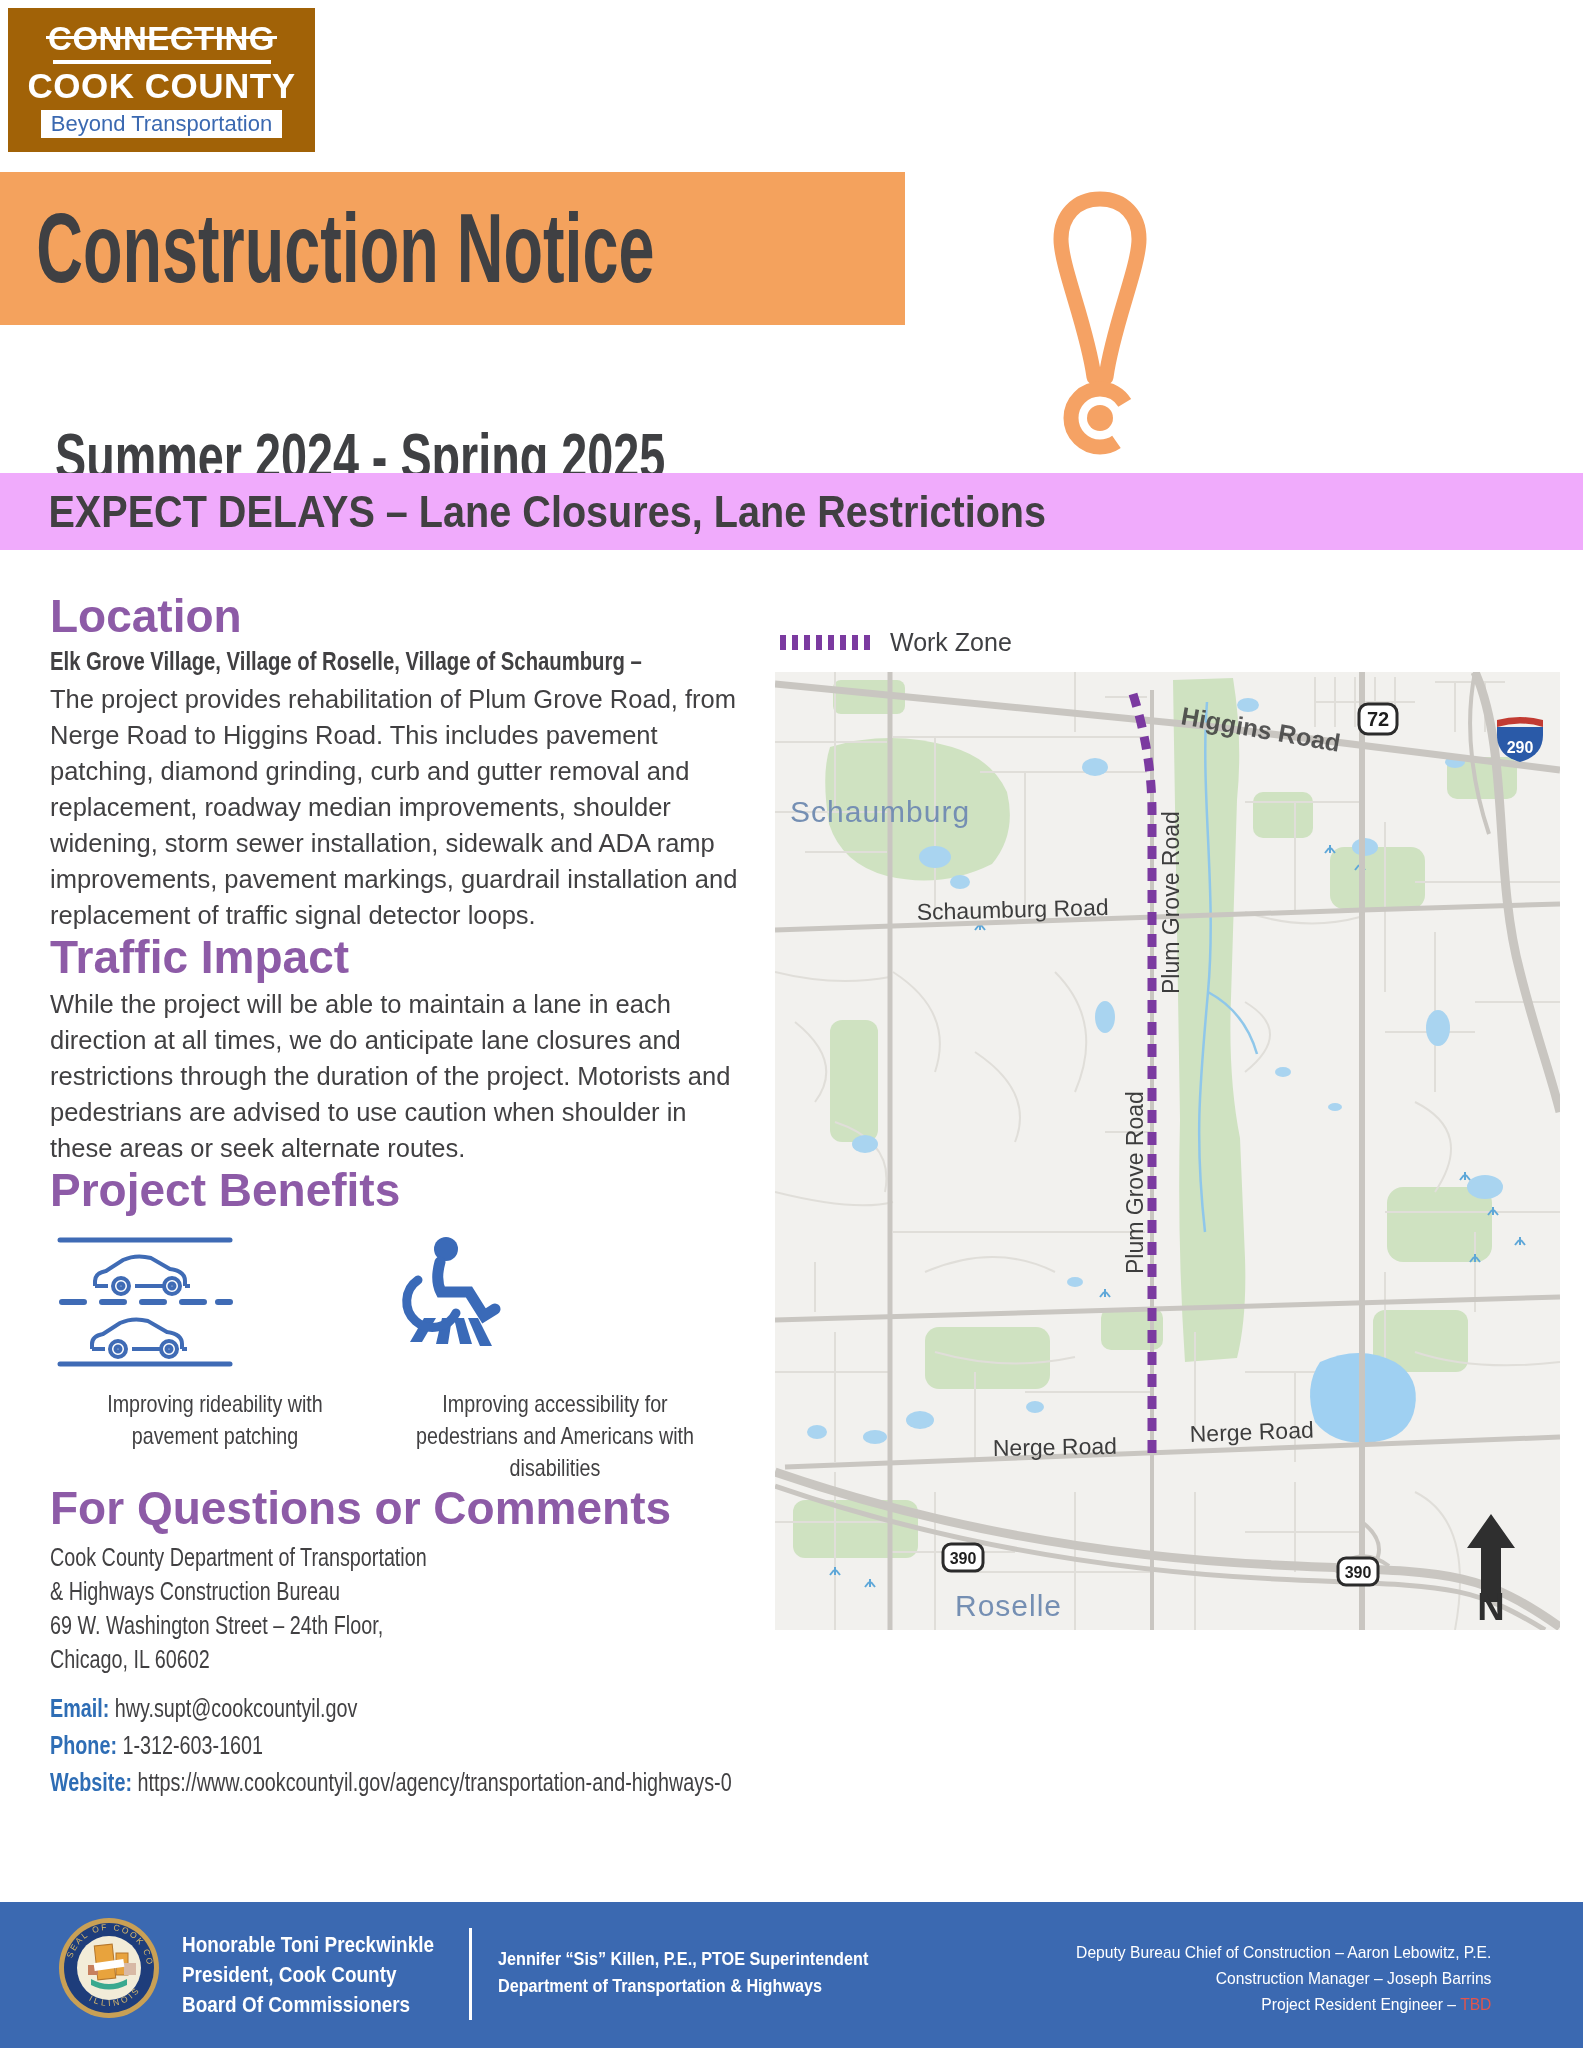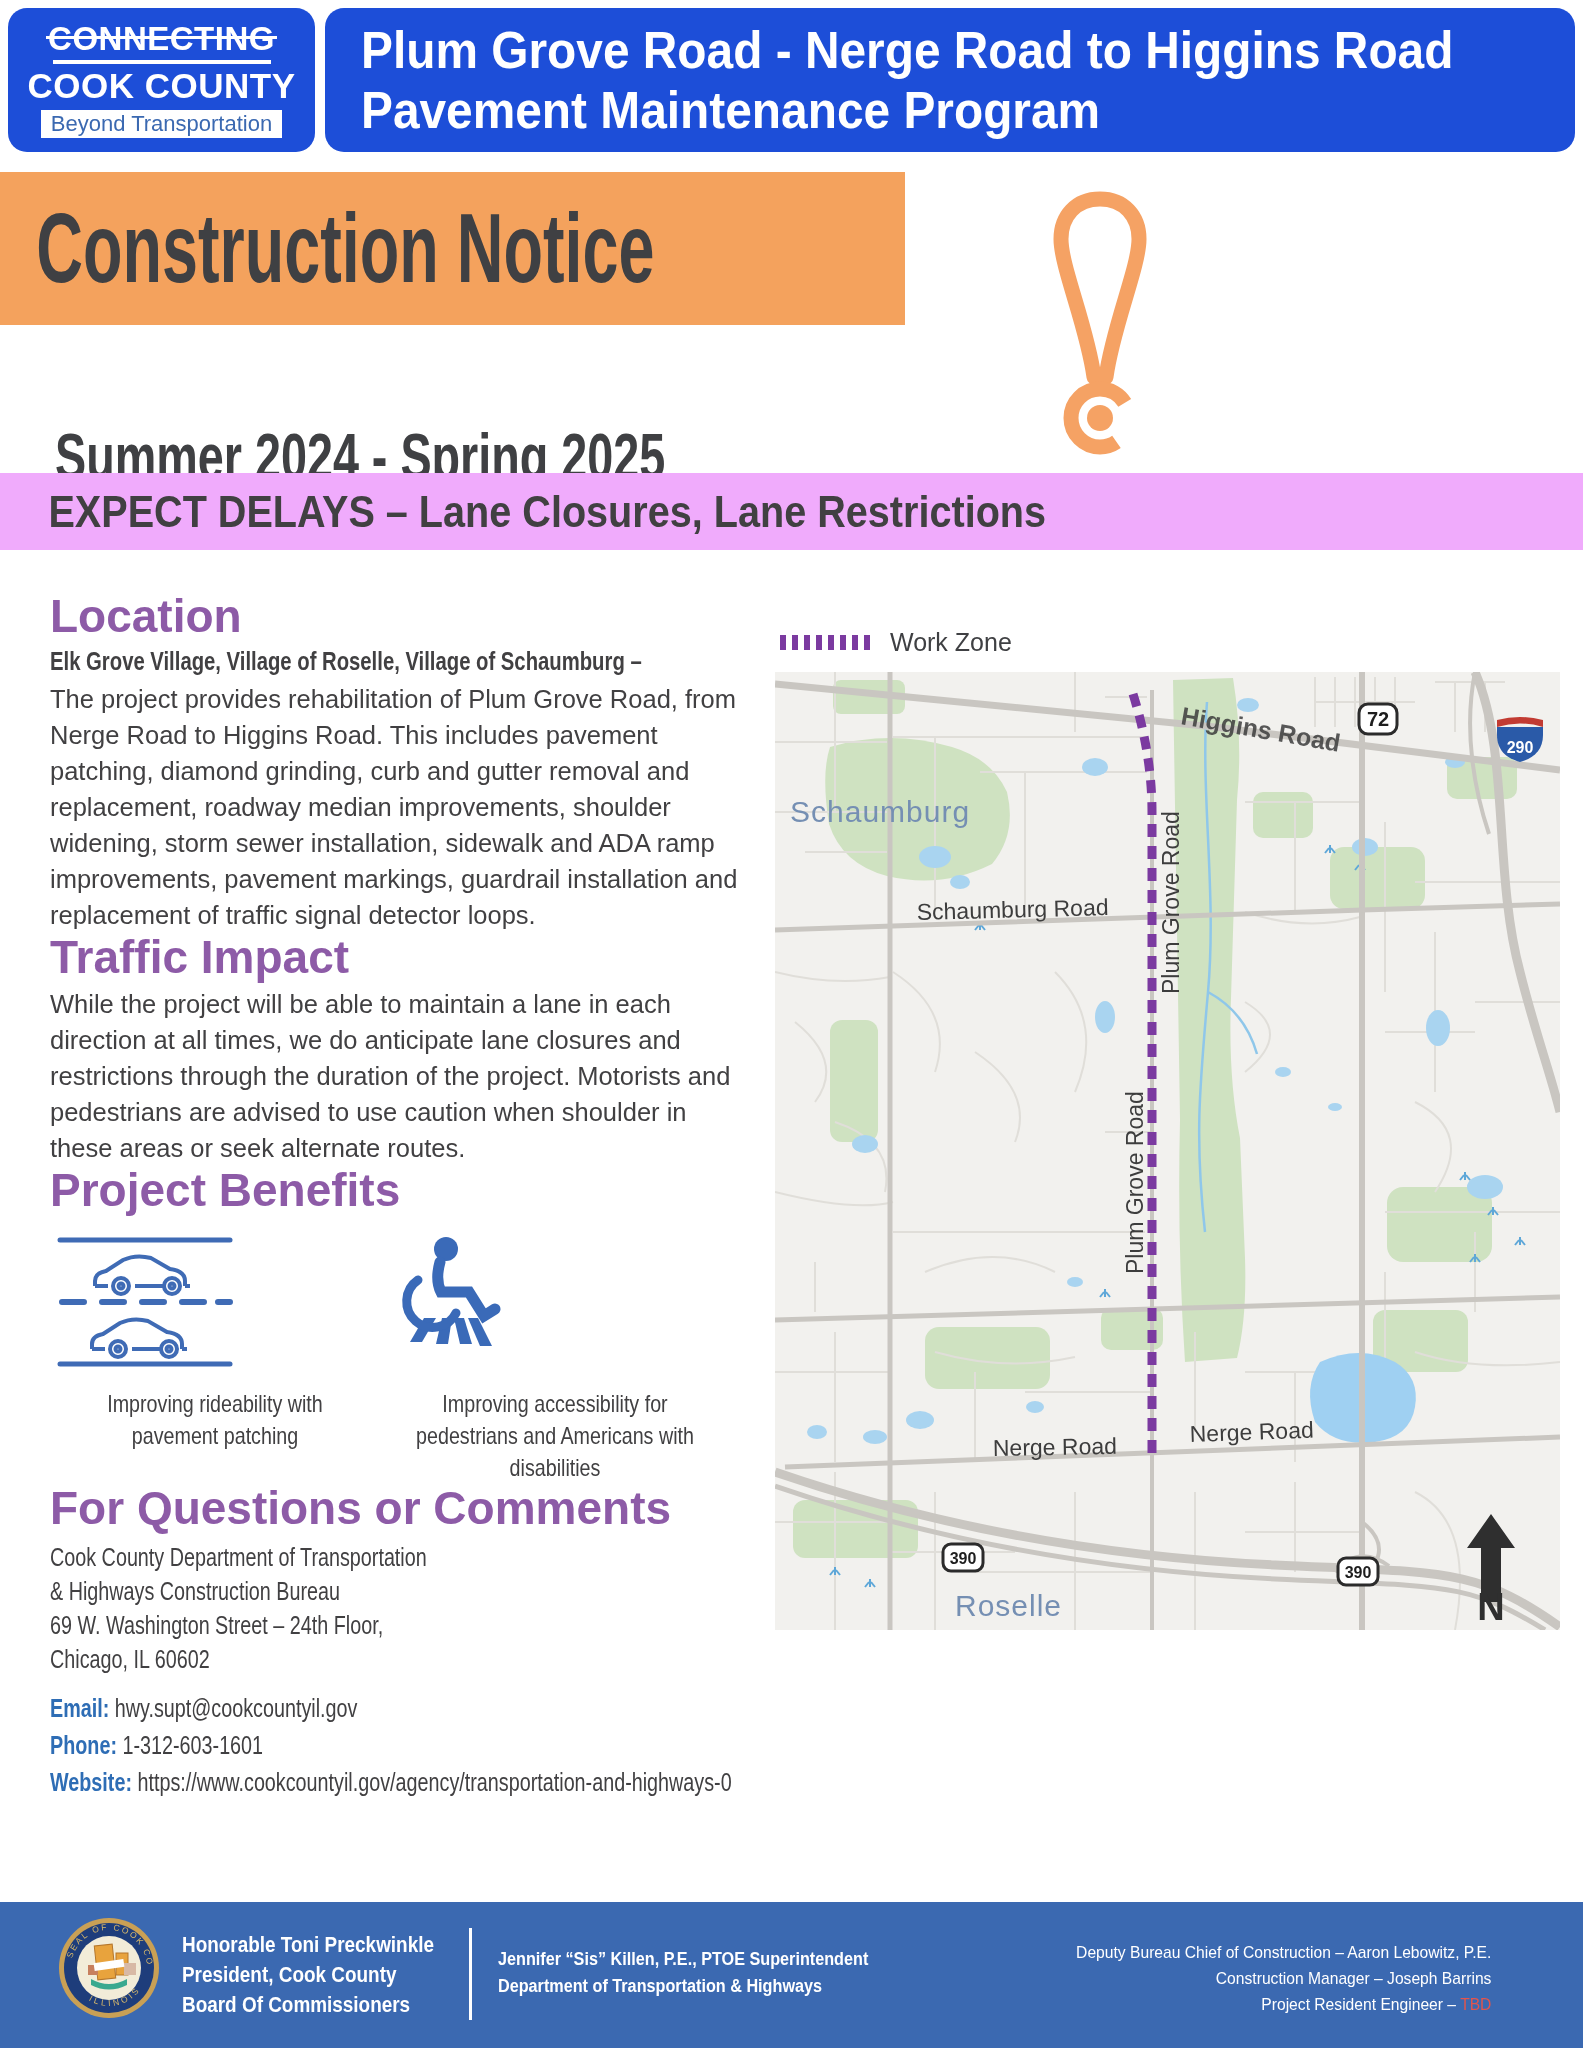--- a/index.html
+++ b/index.html
@@ -1,19 +1,19 @@
 <!DOCTYPE html>
 <html><head>
 <meta charset="utf-8">
 <style>
   html,body{margin:0;padding:0;background:#fff;}
   .page{position:relative;width:1583px;height:2048px;background:#ffffff;overflow:hidden;
         font-family:"Liberation Sans",sans-serif;color:#3f4043;}
   
-  .hdr-box{position:absolute;background:#1d4ed8;border-radius:19px;}
+  .hdr-box{position:absolute;background:#a16207;}
   .hdr-logo{left:8px;top:8px;width:307px;height:144px;display:flex;flex-direction:column;
             align-items:center;justify-content:center;}
   .logo-connecting{position:relative;color:#fff;font-weight:bold;font-size:33px;letter-spacing:.5px;line-height:1;}
   .logo-connecting::after{content:"";position:absolute;left:-2px;right:-2px;top:14px;height:3px;background:#fff;}
   .logo-rule{width:218px;height:4px;background:#fff;margin:5px 0 4px 0;}
   .logo-cook{color:#fff;font-weight:bold;font-size:35px;letter-spacing:.5px;line-height:1;}
   .logo-tagbox{margin-top:7px;background:#fff;padding:3px 10px;}
   .logo-tagline{color:#3b69b1;font-size:22px;line-height:1;}
   .hdr-title{left:325px;top:8px;width:1250px;height:144px;display:flex;flex-direction:column;
              justify-content:center;padding-left:36px;box-sizing:border-box;}
@@ -80,24 +80,20 @@
 
 <div class="page">
 
   <div class="hdr-box hdr-logo">
     <div class="logo-connecting">CONNECTING</div>
     <div class="logo-rule"></div>
     <div class="logo-cook">COOK COUNTY</div>
     <div class="logo-tagbox">
       <div class="logo-tagline">Beyond Transportation</div>
     </div>
-  </div>
-  <div class="hdr-box hdr-title">
-    <div>Plum Grove Road - Nerge Road to Higgins Road</div>
-    <div>Pavement Maintenance Program</div>
   </div>
 
   <div class="banner-cn">
     <span>Construction Notice</span>
   </div>
 
   <svg class="excl" viewBox="0 0 124 266">
     <path d="M62,9 C38,9 23,26 23,49 C23,77 49,136 56,187 L68,187 C75,136 101,77 101,49 C101,26 86,9 62,9 Z" fill="#ffffff" stroke="#f5a264" stroke-width="15" stroke-linejoin="round"></path>
     <circle cx="62" cy="228" r="29" fill="none" stroke="#f5a264" stroke-width="15" stroke-dasharray="138 44" stroke-dashoffset="-28"></circle>
     <circle cx="62" cy="228" r="13" fill="#f5a264"></circle>

